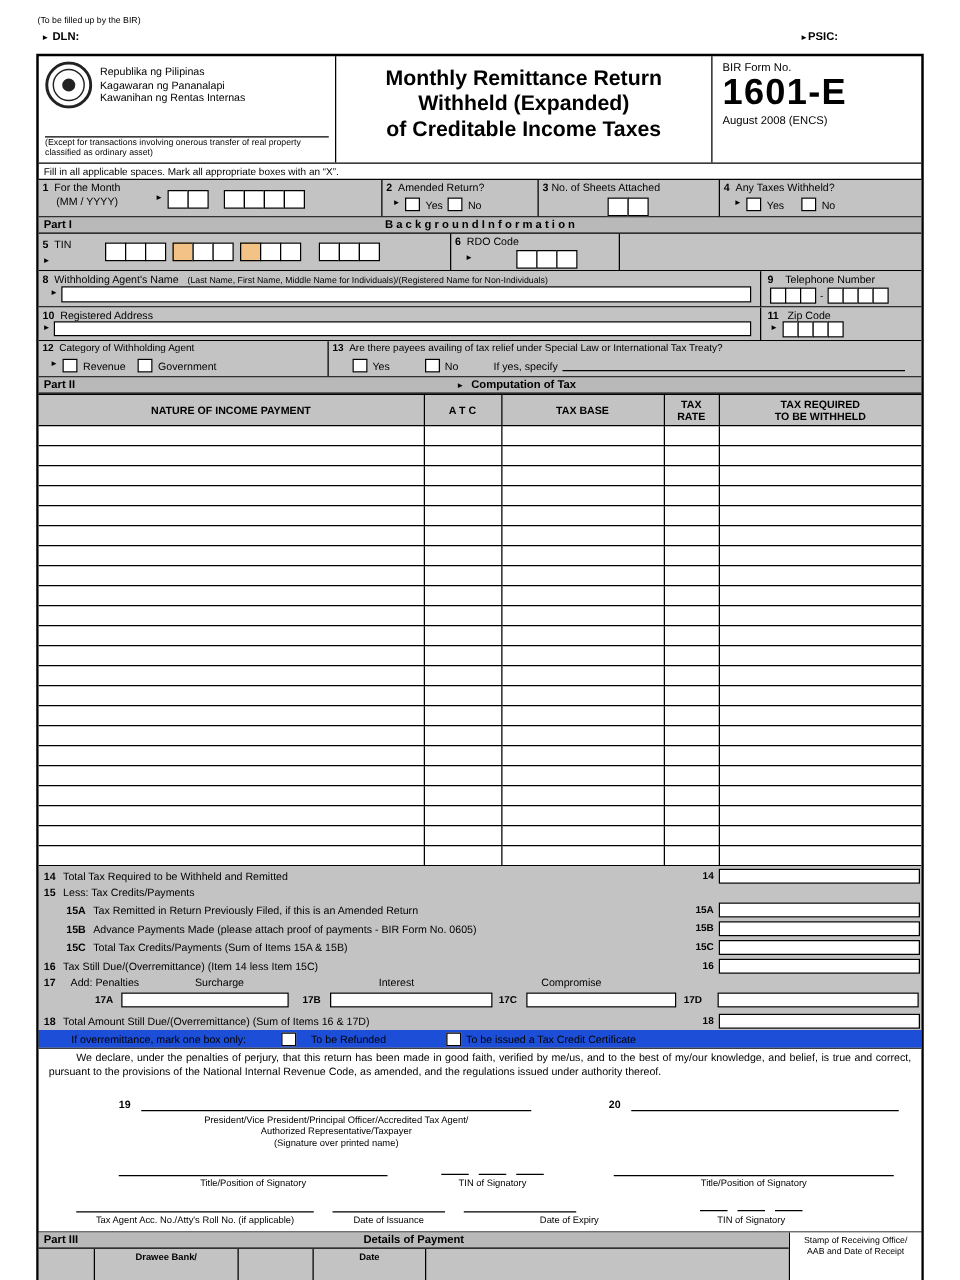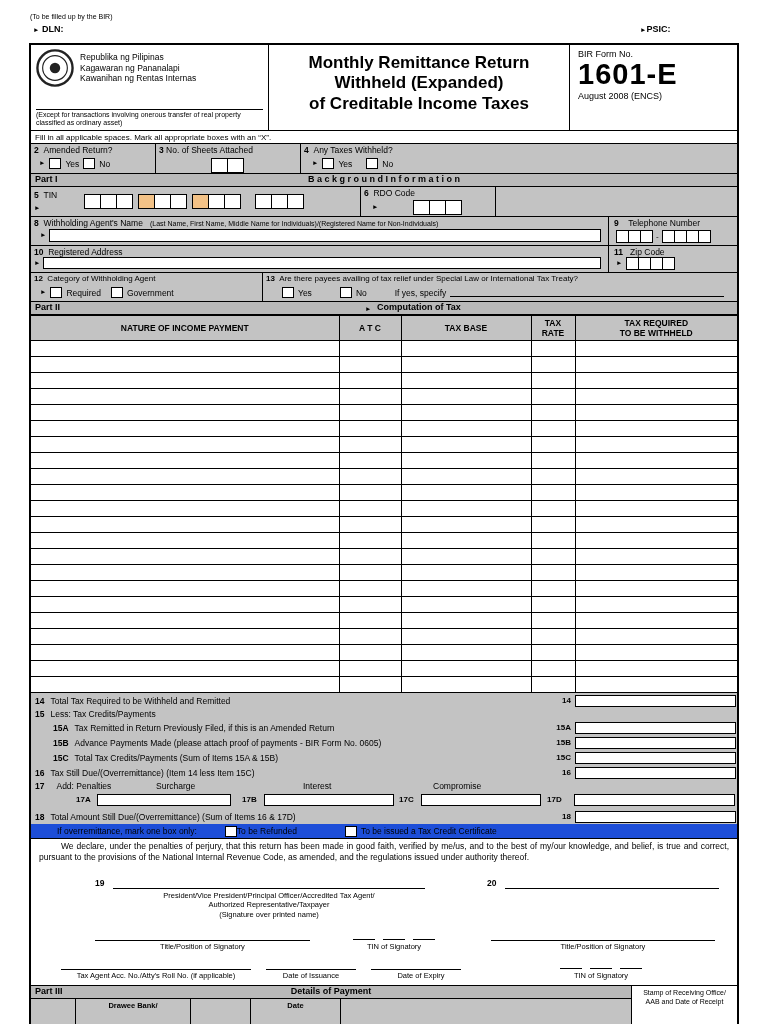--- a/index.html
+++ b/index.html
@@ -86,20 +86,41 @@
         <div class="formno">1601-E</div>
         <div class="fs9">August 2008  (ENCS)</div>
       </div>
     </div>
 
     <div class="row fs8" style="height:13px;align-items:center;padding-left:4px">
       <span>Fill in all applicable spaces. Mark all appropriate boxes with an “X”.</span>
     </div>
 
     <div class="row gray" style="height:30px">
+      <div class="fld" style="width:275px">
+        <div style="display:flex">
+          <div class="fs85" style="width:90px;line-height:1.3">
+            <div><span class="b">1</span>&nbsp;&nbsp;<span>For the Month</span></div>
+            <div style="padding-left:11px">(MM / YYYY)</div>
+          </div>
+          <div style="display:flex;align-items:center;gap:4px;margin-top:7px">
+            <span class="arr">►</span>
+            <div class="cellgrp">
+              <div class="cell"></div>
+              <div class="cell"></div>
+            </div>
+            <div class="cellgrp" style="margin-left:8px">
+              <div class="cell"></div>
+              <div class="cell"></div>
+              <div class="cell"></div>
+              <div class="cell"></div>
+            </div>
+          </div>
+        </div>
+      </div>
       <div class="fld" style="width:125px">
         <div class="fs85"><span class="b">2</span>&nbsp;&nbsp;<span>Amended Return?</span></div>
         <div style="display:flex;align-items:center;gap:4px;margin-top:3px;padding-left:5px">
           <span class="arr">►</span>
           <span class="chk"></span>
           <span class="fs85">Yes</span>
           <span class="chk"></span>
           <span class="fs85">No</span>
         </div>
       </div>
@@ -217,21 +238,21 @@
         </div>
       </div>
     </div>
 
     <div class="row gray" style="height:29px">
       <div class="fld" style="width:232px">
         <div class="fs8"><span class="b">12</span>&nbsp;&nbsp;<span>Category of Withholding Agent</span></div>
         <div style="display:flex;align-items:center;gap:4px;margin-top:4px;padding-left:6px">
           <span class="arr">►</span>
           <span class="chk"></span>
-          <span class="fs85">Required</span>
+          <span class="fs85">Revenue</span>
           <span class="chk" style="margin-left:6px"></span>
           <span class="fs85">Government</span>
         </div>
       </div>
       <div class="fld last" style="flex:1">
         <div class="fs8"><span class="b">13</span>&nbsp;&nbsp;<span>Are there payees availing of tax relief under Special Law or International Tax Treaty?</span></div>
         <div style="display:flex;align-items:center;gap:4px;margin-top:4px;padding-left:16px">
           <span class="chk"></span>
           <span class="fs85">Yes</span>
           <span class="chk" style="margin-left:24px"></span>
@@ -485,21 +506,21 @@
         <span class="b" style="padding-left:4px">18</span>
         <span style="margin-left:6px">Total Amount Still Due/(Overremittance)  (Sum of Items 16  &amp; 17D)</span>
         <span class="iref">18</span>
         <span class="ibox"></span>
       </div>
     </div>
 
     <div class="crow" style="height:14px;background:#1d4ed8">
       <span style="padding-left:26px">If overremittance, mark one box only:</span>
       <span class="chk" style="margin-left:28px"></span>
-      <span style="margin-left:0">To be Refunded</span>
+      <span style="margin-left:12px">To be Refunded</span>
       <span class="chk" style="margin-left:48px"></span>
       <span style="margin-left:4px">To be issued a Tax Credit Certificate</span>
     </div>
 
     <div style="border-top:1px solid #000;height:28px;padding:2px 8px 0;font-size:8.5px;line-height:1.3;text-align:justify;text-indent:22px;background:#fff">We declare, under the penalties of perjury, that this return has been made in good faith, verified by me/us, and to the best of my/our knowledge, and belief, is true and correct, pursuant to the provisions of the National Internal Revenue Code, as amended, and the regulations issued under authority thereof.</div>
 
     <div class="sig">
       <span class="b fs85" style="position:absolute;left:64px;top:12px">19</span>
       <div class="sline" style="left:82px;top:22px;width:312px"></div>
       <span class="b fs85" style="position:absolute;left:456px;top:12px">20</span>
@@ -522,21 +543,21 @@
       <div class="sline" style="left:460px;top:74px;width:224px"></div>
       <div style="position:absolute;left:460px;top:76px;width:224px;text-align:center">Title/Position of Signatory</div>
 
       <div class="sline" style="left:30px;top:103px;width:190px"></div>
       <div style="position:absolute;left:30px;top:105px;width:190px;text-align:center">Tax Agent Acc. No./Atty's Roll No. (if applicable)</div>
 
       <div class="sline" style="left:235px;top:103px;width:90px"></div>
       <div style="position:absolute;left:235px;top:105px;width:90px;text-align:center">Date of Issuance</div>
 
       <div class="sline" style="left:340px;top:103px;width:90px"></div>
-      <div style="position:absolute;left:345px;top:105px;width:90px;text-align:center">Date of Expiry</div>
+      <div style="position:absolute;left:358px;top:105px;width:90px;text-align:right">Date of Expiry</div>
 
       <div style="position:absolute;left:490px;top:95px;width:160px;text-align:center">
         <span class="seg"></span><span class="seg"></span><span class="seg"></span>
       </div>
       <div style="position:absolute;left:490px;top:105px;width:160px;text-align:center">TIN of Signatory</div>
     </div>
 
     <div style="display:flex;border-top:1px solid #000">
       <div style="width:600px">
         <div class="partbar">

